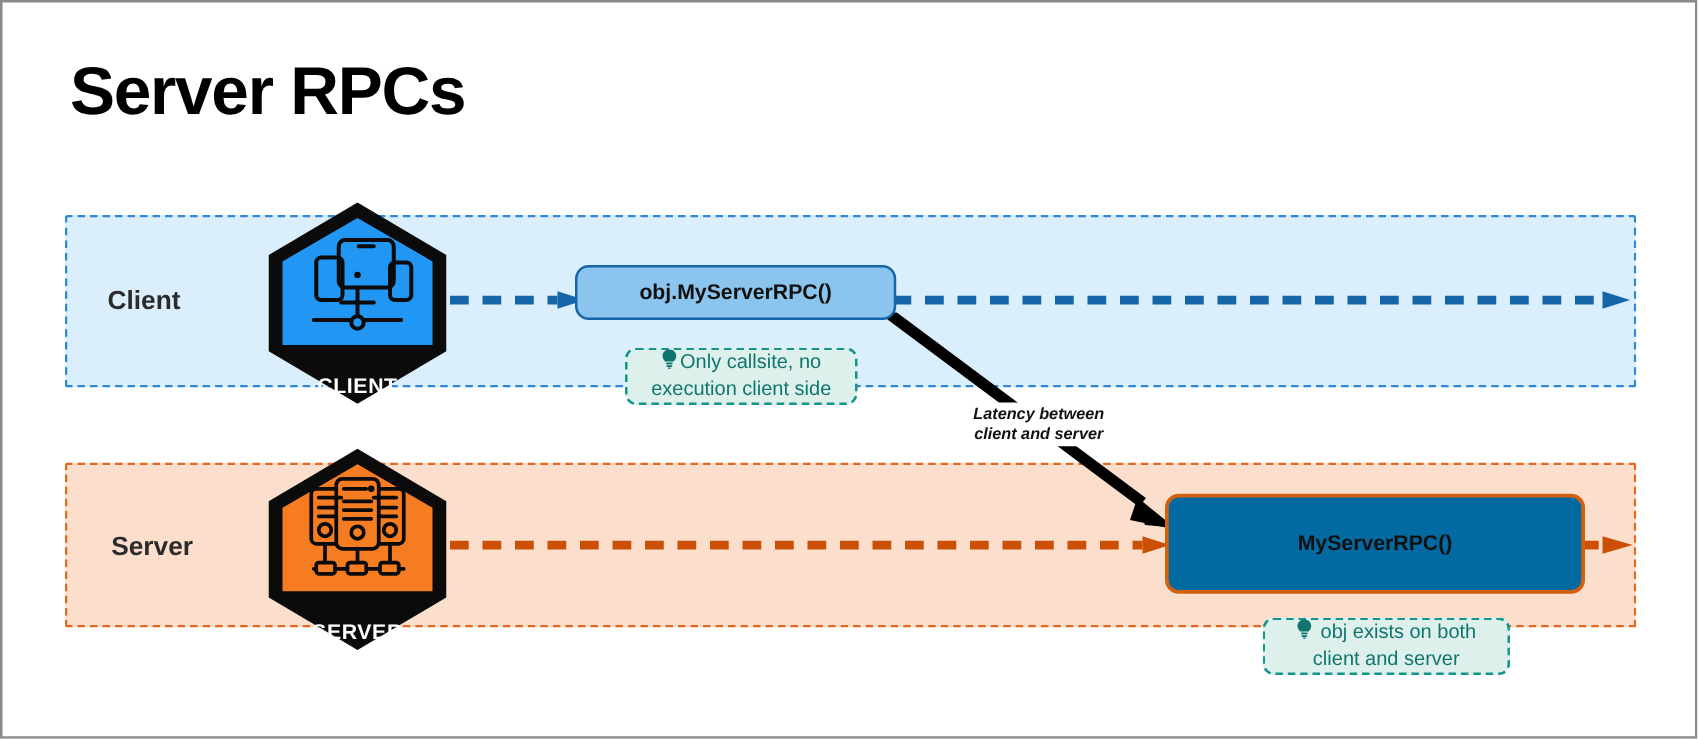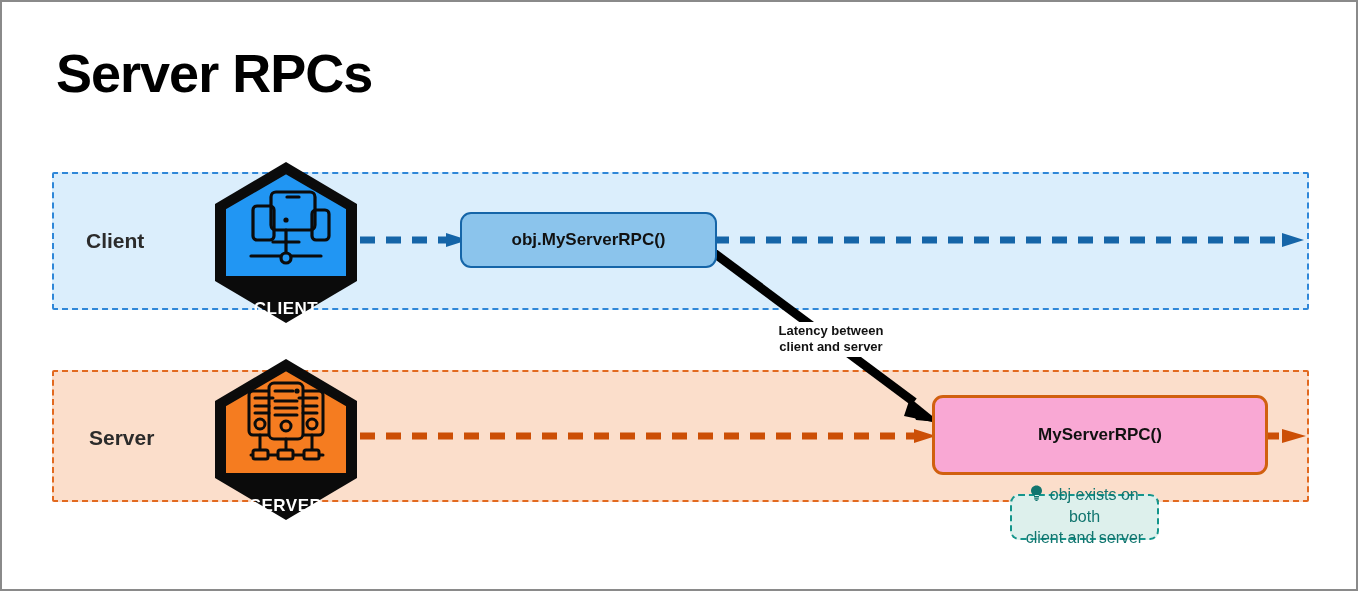--- a/index.html
+++ b/index.html
@@ -108,32 +108,32 @@
     justify-content: center;
     text-align: center;
     border-radius: 11px;
     font-weight: bold;
     line-height: 1.25;
   }
   #client-call-box {
     left: 458px;
     top: 210px;
     width: 257px;
-    height: 56px;
+    height: 44px;
     background: #8bc4ec;
     border: 2px solid #1565a8;
     font-size: 17px;
     color: #111111;
   }
   #server-call-box {
     left: 930px;
     top: 393px;
     width: 336px;
     height: 80px;
-    background: #f9a8d4;
+    background: #0369a1;
     border: 3px solid #d1600f;
     font-size: 17px;
     color: #111111;
     padding: 0 10px;
   }
 
   
   #latency-arrow {
     position: absolute;
     left: 700px;
@@ -147,40 +147,41 @@
     left: 760px;
     top: 320px;
     width: 130px;
     text-align: center;
     font-size: 13px;
     font-weight: bold;
     color: #111111;
     line-height: 1.25;
     background: #ffffff;
     padding: 1px 4px;
+    font-style: italic;
   }
 
   
   .note {
     position: absolute;
     box-sizing: border-box;
     background: #ddf0ec;
     border: 2px dashed #14958b;
     border-radius: 9px;
     color: #11756f;
     font-size: 16px;
     line-height: 1.3;
     text-align: center;
     display: flex;
     align-items: center;
     justify-content: center;
     padding: 4px 8px;
   }
   #note-client { left: 498px; top: 276px; width: 186px; height: 46px; }
-  #note-server { left: 1008px; top: 492px; width: 149px; height: 46px; }
+  #note-server { left: 1008px; top: 492px; width: 198px; height: 46px; }
   .note-bulb {
     display: inline-block;
     margin-right: 2px;
     vertical-align: -1px;
   }
 </style>
 </head>
 <body>
 
 <div id="canvas">
@@ -291,20 +292,33 @@
   <div class="call-box" id="client-call-box">
     <span>obj.MyServerRPC()</span>
   </div>
 
   <div class="call-box" id="server-call-box">
     <div>
       <div>MyServerRPC()</div>
     </div>
   </div>
 
+  <div class="note" id="note-client">
+    <div>
+      <span class="note-bulb">
+        <svg width="13" height="16" viewBox="0 0 13 16">
+          <path d="M6.5 0.6 C3.3 0.6 1 2.9 1 5.8 c0 2.1 1.3 3.3 2.1 4.3 h6.8 C10.7 9.1 12 7.9 12 5.8 C12 2.9 9.7 0.6 6.5 0.6 Z" fill="#11756f"></path>
+          <rect x="4" y="11" width="5" height="1.5" fill="#11756f"></rect>
+          <rect x="4.3" y="13.2" width="4.4" height="1.4" fill="#11756f"></rect>
+          <rect x="5.3" y="15" width="2.4" height="1.2" rx="0.6" fill="#11756f"></rect>
+        </svg>
+      </span><span>Only callsite, no</span><br>
+      <span>execution client side</span>
+    </div>
+  </div>
 
   <div class="note" id="note-server">
     <div>
       <span class="note-bulb">
         <svg width="13" height="16" viewBox="0 0 13 16">
           <path d="M6.5 0.6 C3.3 0.6 1 2.9 1 5.8 c0 2.1 1.3 3.3 2.1 4.3 h6.8 C10.7 9.1 12 7.9 12 5.8 C12 2.9 9.7 0.6 6.5 0.6 Z" fill="#11756f"></path>
           <rect x="4" y="11" width="5" height="1.5" fill="#11756f"></rect>
           <rect x="4.3" y="13.2" width="4.4" height="1.4" fill="#11756f"></rect>
           <rect x="5.3" y="15" width="2.4" height="1.2" rx="0.6" fill="#11756f"></rect>
         </svg>

